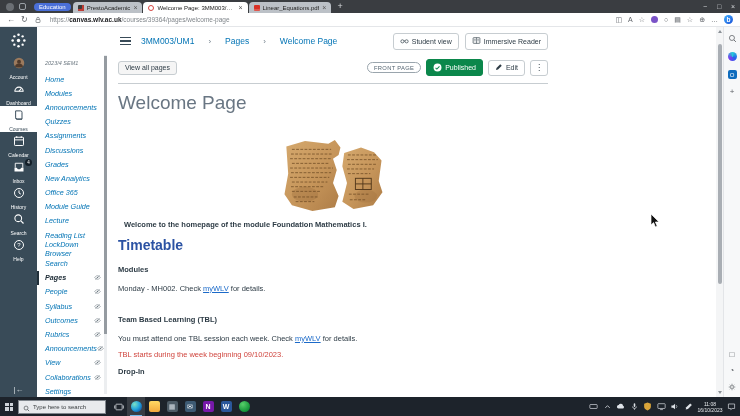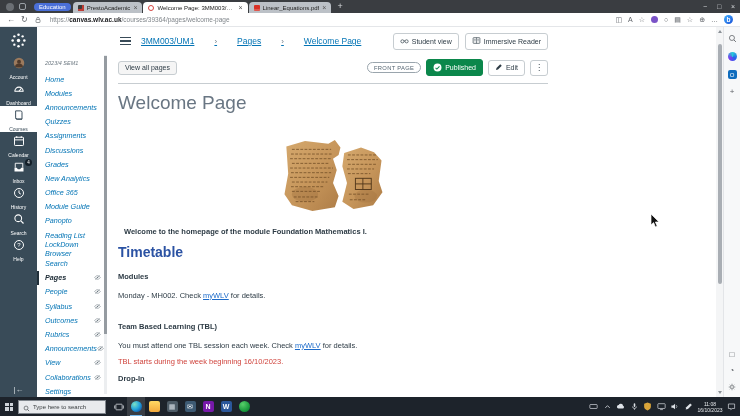--- a/index.html
+++ b/index.html
@@ -51,35 +51,35 @@
   .cn-thumb{position:absolute;top:1px;left:0;width:3px;height:82%;background:#959ba1;}
   .cn-term{padding:33px 0 6px 8px;font-size:5.5px;color:#6b7780;}
   .cn-item{height:14.2px;display:flex;align-items:center;padding:0 7px 0 8px;font-size:7.2px;color:#0374B5;box-sizing:border-box;}
   .cn-item.active{color:#22303a;font-weight:bold;border-left:2px solid #22303a;padding-left:6px;}
   .cn-eye{margin-left:auto;display:flex;}
 
   .main{position:absolute;top:0;left:108px;right:24px;bottom:0;background:#fff;overflow:hidden;}
   .crumb-row{height:28px;display:flex;align-items:center;padding-left:12px;}
   .hamburger{width:11px;display:flex;flex-direction:column;gap:2px;margin-right:10px;cursor:pointer;}
   .hamburger i{height:1.5px;background:#394B58;display:block;}
-  .crumb{font-size:8.5px;color:#0374B5;display:flex;align-items:center;gap:20px;text-decoration:underline;}
+  .crumb{font-size:8.5px;color:#0374B5;display:flex;align-items:center;gap:14px;}
   .crumb .sep{color:#73818c;font-size:8px;}
   .crumb-actions{margin-left:auto;display:flex;gap:6px;margin-right:168px;}
   .btn{display:inline-flex;align-items:center;gap:3px;border:1px solid #c7cdd1;background:#fff;border-radius:3px;font-size:7px;color:#2d3b45;padding:2.5px 6px;cursor:pointer;white-space:nowrap;}
   .toolbar-row{margin-left:10px;width:430px;display:flex;align-items:center;padding:4px 0 7px;border-bottom:1px solid #c7cdd1;}
   .btn-gray{background:#f5f5f5;}
   .tbr-right{margin-left:auto;display:flex;align-items:center;gap:5px;}
   .pill{border:1px solid #9aa5ad;border-radius:8px;font-size:5.8px;color:#556572;padding:1.5px 6px;letter-spacing:.3px;white-space:nowrap;}
   .btn-green{background:#0B874B;border-color:#0B874B;color:#fff;}
   .btn-kebab{padding:2.5px 4px;font-size:8px;}
 
   .content{margin-left:10px;width:430px;}
   .page-title{margin-top:8px;font-size:19px;color:#697683;font-weight:normal;}
   .img-wrap{margin-top:24px;text-align:center;}
-  .intro{margin-top:10px;font-size:7.5px;font-weight:bold;color:#2d3b45;padding-left:6px;}
+  .intro{margin-top:3px;font-size:7.5px;font-weight:bold;color:#2d3b45;padding-left:6px;}
   .h-blue{margin-top:8px;font-size:14px;font-weight:bold;}
   .h-small{margin-top:9px;font-size:7.5px;font-weight:bold;color:#2d3b45;}
   .para{margin-top:6px;font-size:7.5px;color:#2d3b45;}
   .para .lnk{color:#1b6ac9;text-decoration:underline;cursor:pointer;}
   .mt-lg{margin-top:22px;}
 
   .page-scroll{position:absolute;top:0;right:17px;width:7px;bottom:0;background:#f4f5f6;}
   .ps-up,.ps-down{position:absolute;left:1.5px;width:0;height:0;border-left:2px solid transparent;border-right:2px solid transparent;}
   .ps-up{top:3px;border-bottom:3px solid #8a9096;}
   .ps-down{bottom:3px;border-top:3px solid #8a9096;}
@@ -288,21 +288,21 @@
           <div class="cn-item">
             <span>New Analytics</span>
           </div>
           <div class="cn-item">
             <span>Office 365</span>
           </div>
           <div class="cn-item">
             <span>Module Guide</span>
           </div>
           <div class="cn-item">
-            <span>Panopto</span>
+            <span>Lecture</span>
           </div>
           <div class="cn-item">
             <span>Reading List</span>
           </div>
           <div class="cn-item">
             <span>LockDown Browser</span>
           </div>
           <div class="cn-item">
             <span>Search</span>
           </div>
@@ -499,21 +499,21 @@
         </div>
 
         <p class="intro">Welcome to the homepage of the module Foundation Mathematics I.</p>
         <h2 class="h-blue" style="color: rgb(43, 82, 163);">Timetable</h2>
 
         <h4 class="h-small">Modules</h4>
         <p class="para"><span>Monday - MH002. Check </span><span class="lnk">myWLV</span><span> for details.</span></p>
 
         <h4 class="h-small mt-lg">Team Based Learning (TBL)</h4>
         <p class="para"><span>You must attend one TBL session each week. Check </span><span class="lnk">myWLV</span><span> for details.</span></p>
-        <p class="para warn" id="warn-text" style="color: rgb(208, 69, 62);">TBL starts during the week beginning 16/10/2023.</p>
+        <p class="para warn" id="warn-text" style="color: rgb(208, 69, 62);">TBL starts during the week beginning 09/10/2023.</p>
 
         <h4 class="h-small" style="margin-top:7px;">Drop-In</h4>
 
       </div>
     </div>
 
     <div class="page-scroll">
       <div class="ps-up"></div>
       <div class="ps-thumb"></div>
       <div class="ps-down"></div>

